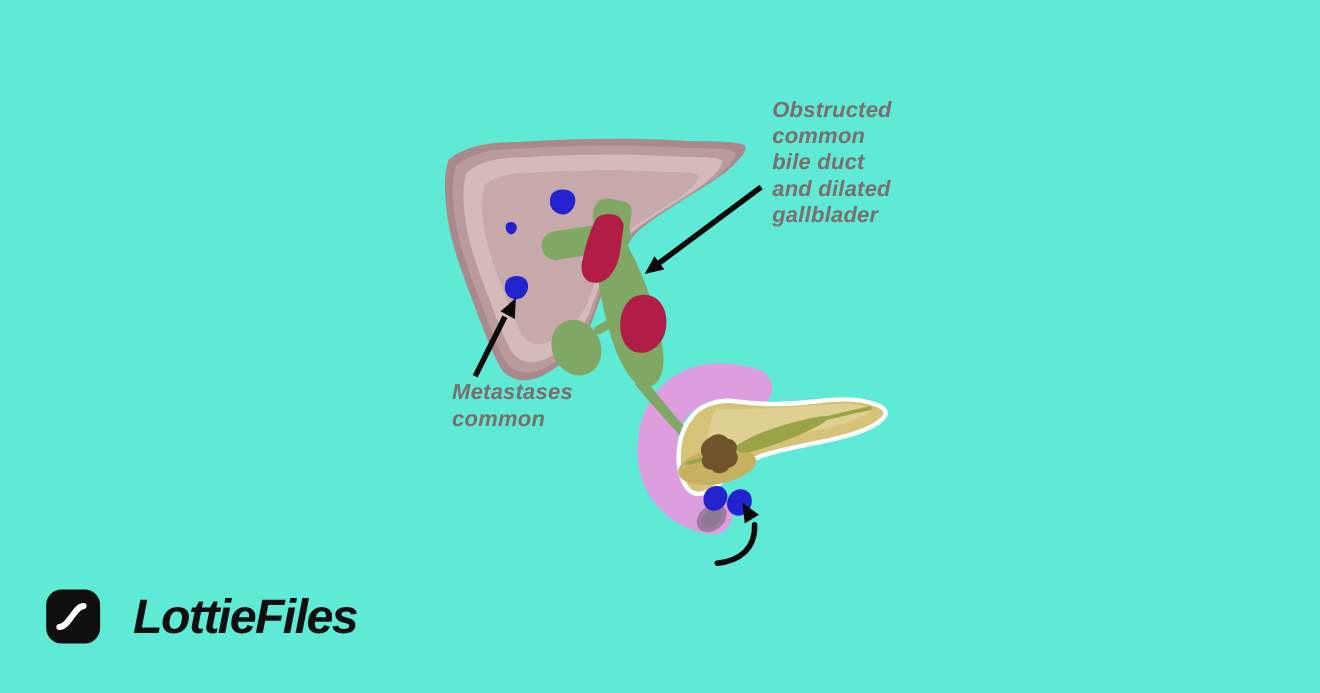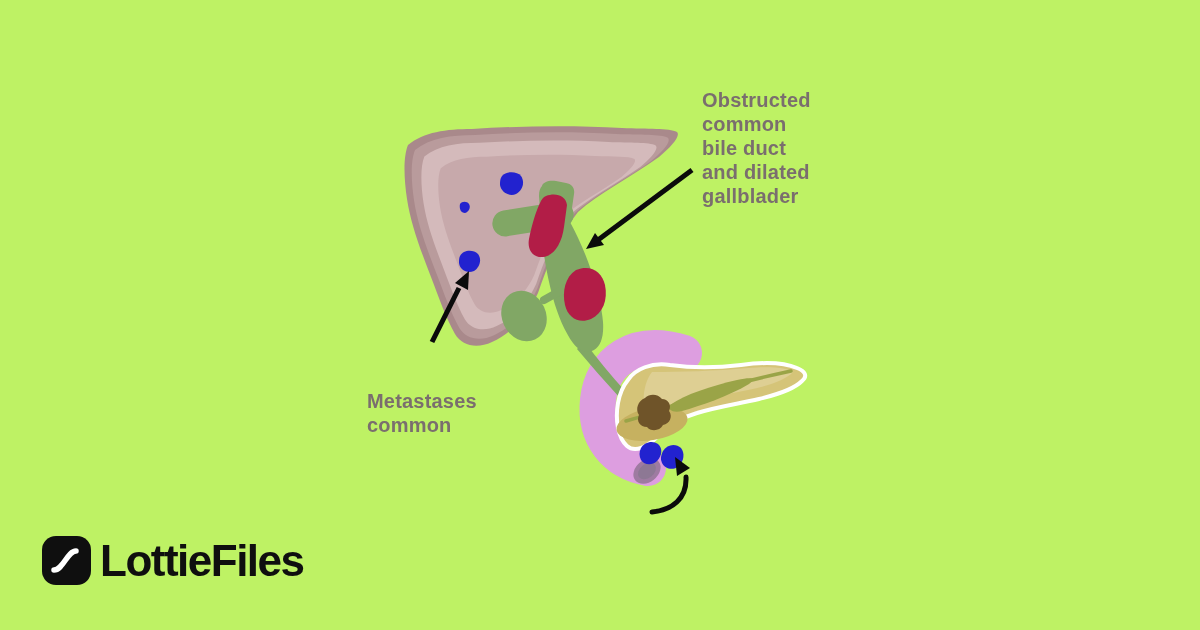--- a/index.html
+++ b/index.html
@@ -18,47 +18,47 @@
   }
   .label {
     position: absolute;
     font-weight: bold;
     font-size: 20px;
     line-height: 24px;
     white-space: pre-line;
     letter-spacing: 0.2px;
   }
   .label-duct   { left: 702px; top: 88px;  width: 150px; }
-  .label-met    { left: 367px; top: 345px; width: 160px; margin-top: 44px; }
+  .label-met    { left: 411px; top: 345px; width: 160px; }
   .label-lymph  { left: 500px; top: 490px; width: 240px; }
   .logo {
     position: absolute;
     left: 42px; top: 536px;
     display: flex;
     align-items: center;
-    gap: 9px;
+    gap: 30px;
   }
   .logo-icon {
     width: 49px; height: 49px;
     border-radius: 14px;
     display: flex;
     align-items: center;
     justify-content: center;
   }
   .logo-text {
     font-weight: bold;
     font-size: 44px;
     line-height: 49px;
     letter-spacing: -1.5px;
   }
 </style>
 </head>
 <body>
 
-<div class="canvas" style="background: #bef264;">
+<div class="canvas" style="background: #5eead4; font-style: italic;">
 
   <svg class="diagram-svg" viewBox="0 0 1200 630" aria-hidden="true">
 
     <g>
       <path d="M 408,145 C 424,132 446,129 472,129 C 520,126 572,125 622,128 C 648,129 669,128 677,132
            C 681,136 671,147 659,157 C 629,178 598,194 578,212 C 559,236 548,264 538,293
            C 528,315 512,333 492,342 C 477,349 462,346 455,334 C 446,318 439,298 431,277
            C 421,251 411,225 407,199 C 404,179 403,157 408,145 Z" fill="#a9898b"></path>
       <path transform="translate(31.5,13.68) scale(0.94)" d="M 408,145 C 424,132 446,129 472,129 C 520,126 572,125 622,128 C 648,129 669,128 677,132
            C 681,136 671,147 659,157 C 629,178 598,194 578,212 C 559,236 548,264 538,293

